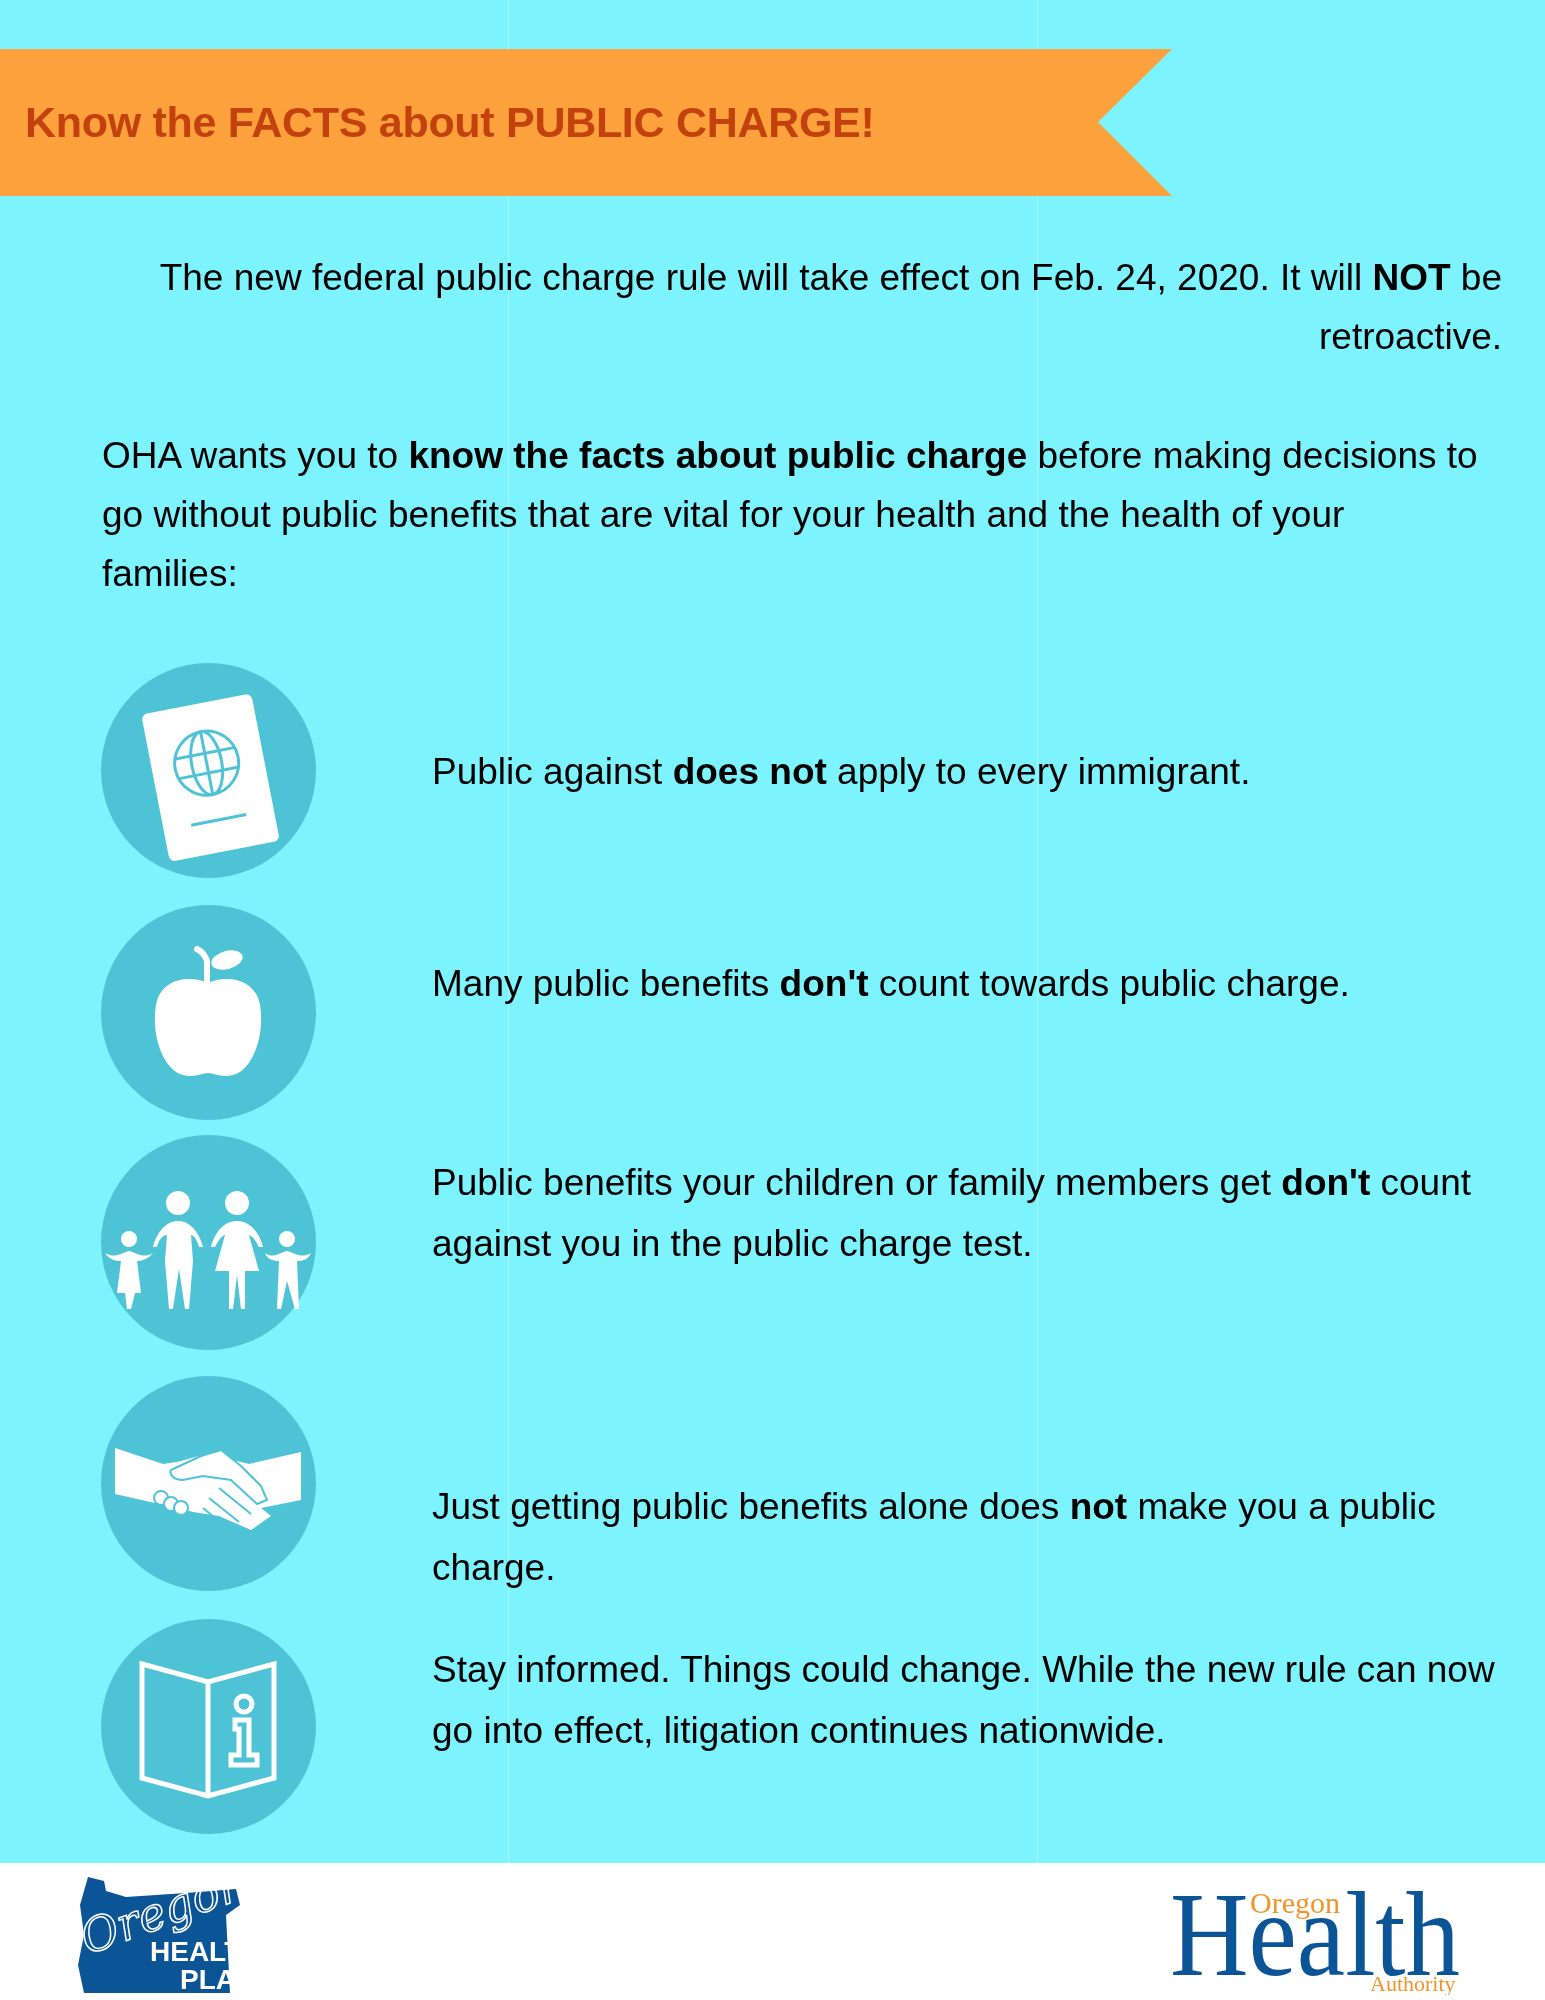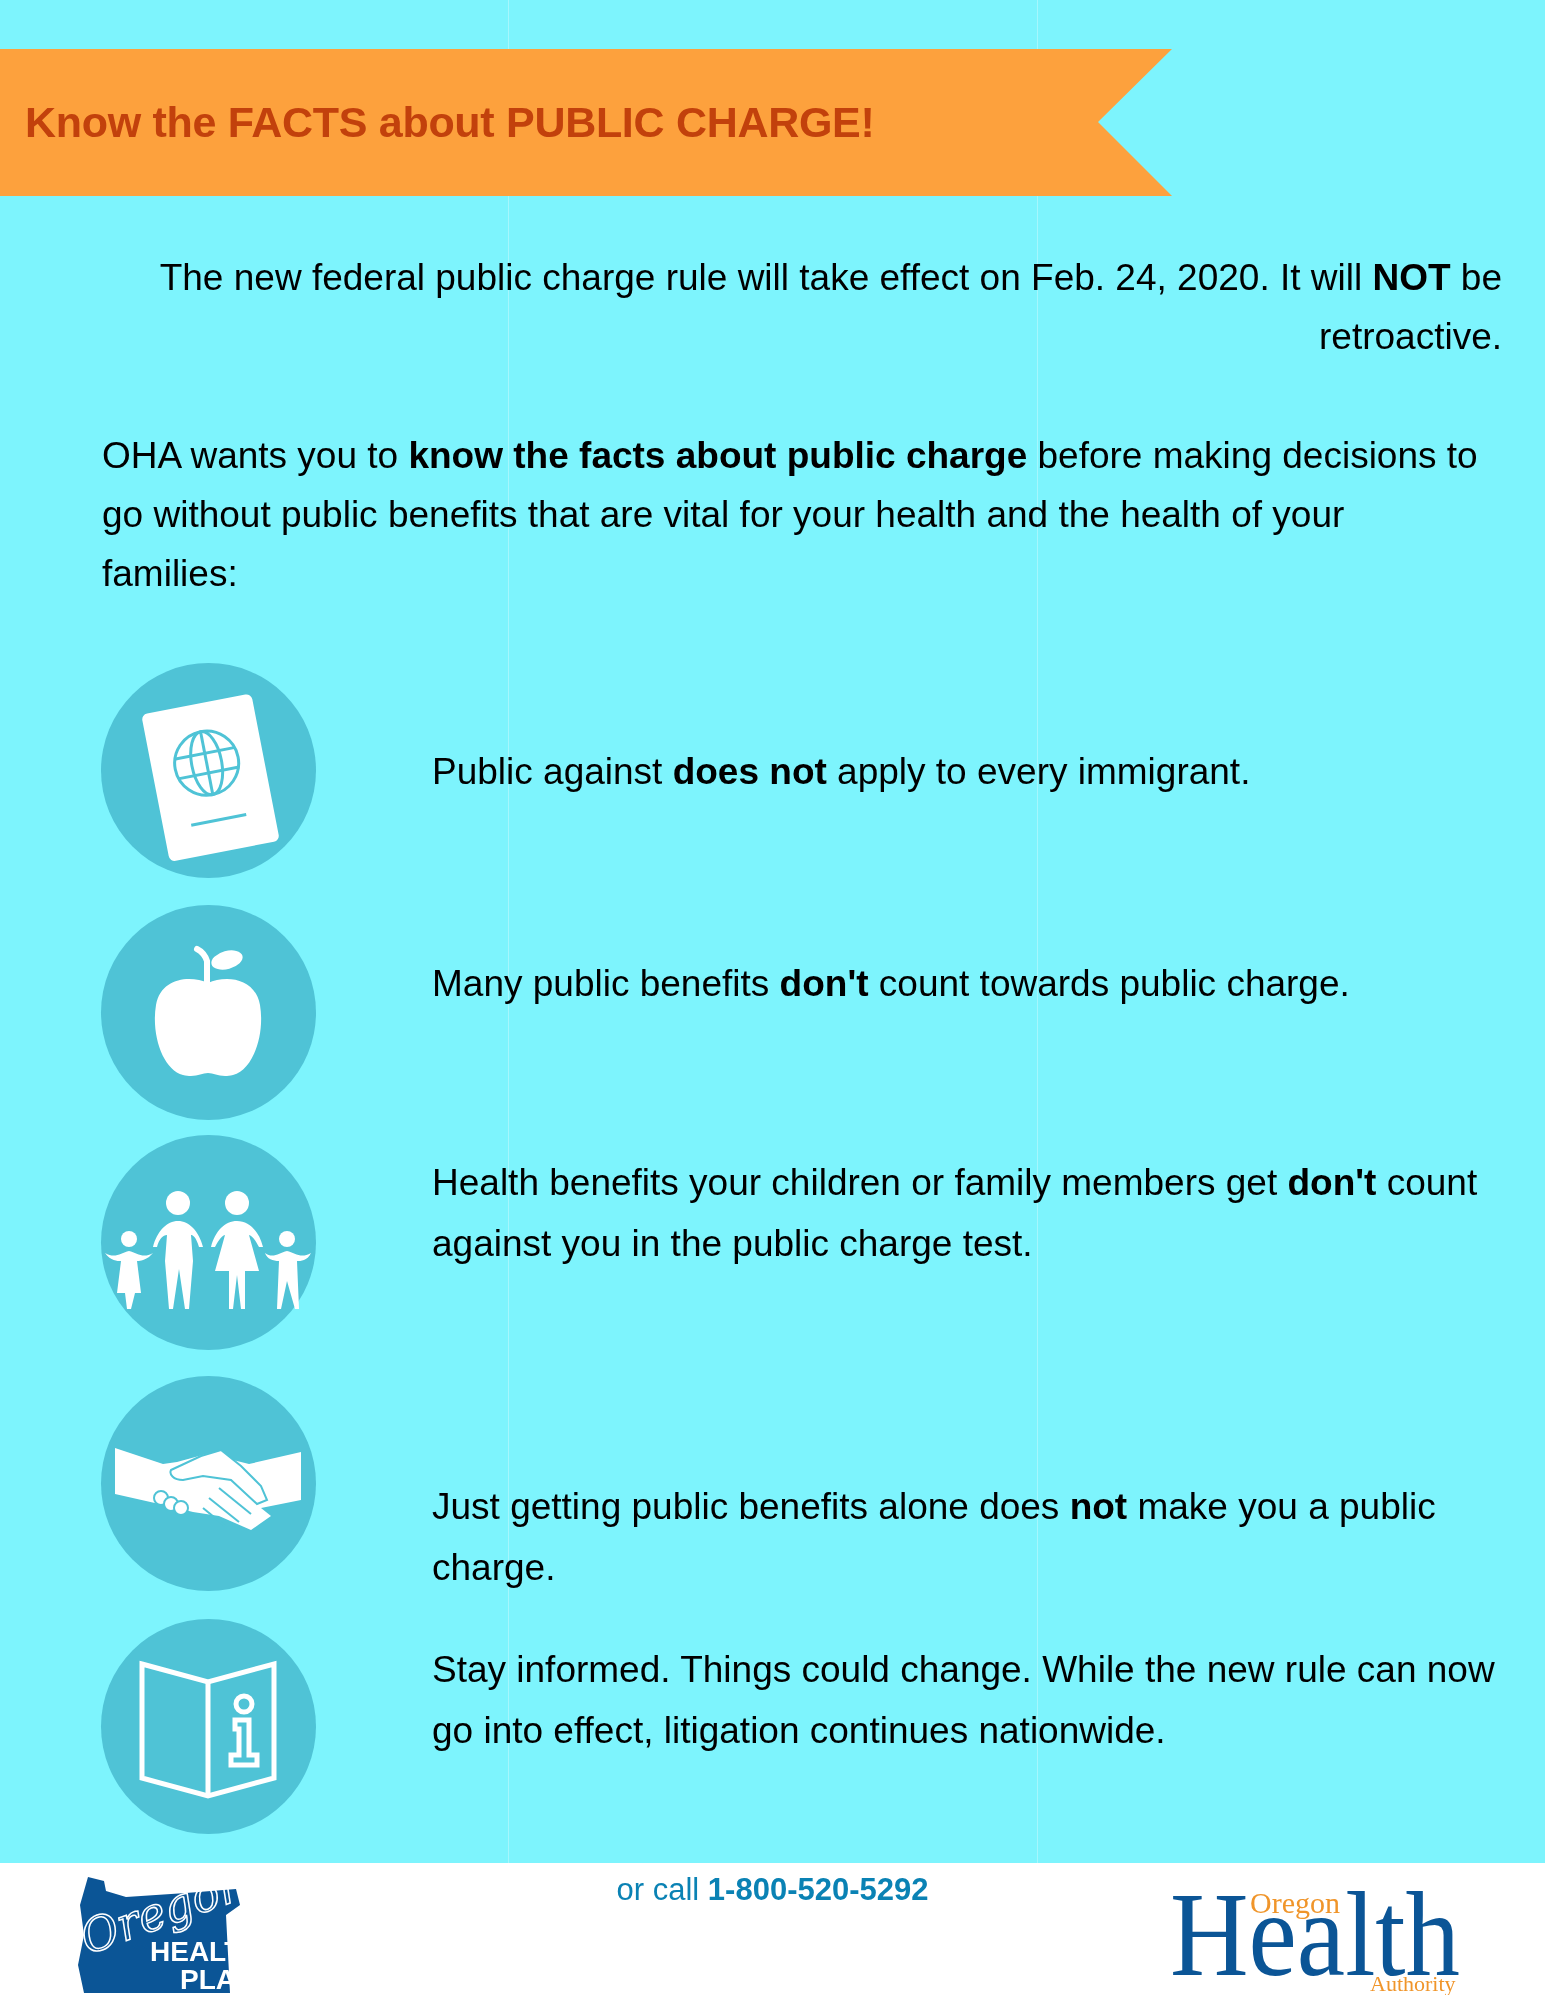--- a/index.html
+++ b/index.html
@@ -77,21 +77,21 @@
     <path d="M52 112 C56 96 66 86 77 86 C88 86 98 96 102 112 L98 112 C95 102 92 100 90 100 L92 126 L88 174 L84 174 L78 134 L72 174 L68 174 L64 126 L66 100 C62 100 58 104 56 112Z"></path>
 
     <circle cx="136" cy="68" r="12"></circle>
     <path d="M110 112 C114 96 124 86 136 86 C148 86 158 96 162 112 L158 112 C154 104 150 100 148 100 L158 136 L144 136 L144 174 L140 174 L136 140 L132 174 L128 174 L128 136 L114 136 L124 100 C122 100 118 104 114 112Z"></path>
 
     <circle cx="186" cy="104" r="8"></circle>
     <path d="M164 118 C172 124 178 118 186 116 C194 118 200 124 210 118 C206 126 200 126 196 126 L198 174 L194 174 L186 146 L180 174 L176 174 L178 126 C172 126 166 124 164 118Z"></path>
   </svg>
 </div>
 <div class="fact" style="top:1152px;">
-  <span>Health benefits your children or family members get </span><b>don't</b><span> count against you in the public charge test.</span>
+  <span>Public benefits your children or family members get </span><b>don't</b><span> count against you in the public charge test.</span>
 </div>
 
 <div class="circle" style="top:1376px;">
   <svg width="215" height="215" viewBox="0 0 215 215">
     <path d="M14 72 L62 88 L76 86 L120 74 L132 84 L148 88 L200 76 L200 124 L160 132 L170 140 L150 154 L118 140 L92 136 L76 132 L14 118 Z" fill="#fff"></path>
     <path d="M70 94 L100 80 L120 74 L140 90 L160 110 L166 124 L156 128 L130 104 L102 100 L82 104 C72 104 68 98 70 94Z" fill="#fff" stroke="#4fc3d6" stroke-width="2"></path>
     <line x1="118" y1="112" x2="150" y2="138" stroke="#4fc3d6" stroke-width="2"></line>
     <line x1="108" y1="122" x2="138" y2="146" stroke="#4fc3d6" stroke-width="2"></line>
     <line x1="102" y1="132" x2="124" y2="150" stroke="#4fc3d6" stroke-width="2"></line>
     <circle cx="60" cy="122" r="7" fill="#fff" stroke="#4fc3d6" stroke-width="2"></circle>
@@ -119,21 +119,20 @@
   <div class="ohp-logo">
     <svg width="180" height="120" viewBox="0 0 180 120">
       <path d="M12 2 L28 6 L30 16 L50 22 L110 18 L160 14 L164 30 L150 40 L154 118 L8 118 L2 90 L8 60 L4 30 Z" fill="#0b5596"></path>
       <text x="8" y="62" font-family="DejaVu Serif, serif" font-style="italic" font-size="46" fill="none" stroke="#fff" stroke-width="1.5" transform="rotate(-20 60 60)">Oregon</text>
       <text x="74" y="86" font-family="Liberation Sans, sans-serif" font-weight="bold" font-size="28" fill="#fff">HEALTH</text>
       <text x="104" y="114" font-family="Liberation Sans, sans-serif" font-weight="bold" font-size="28" fill="#fff">PLAN</text>
     </svg>
   </div>
 
   <div class="footer-center">
-    <div><span>or call </span><b>1-800-520-5292</b></div>
   </div>
 
   <div class="oha-logo">
     <svg width="300" height="120" viewBox="0 0 300 120">
       <text x="0" y="100" font-family="Liberation Serif, serif" font-size="120" fill="#0b5596" textLength="290" lengthAdjust="spacingAndGlyphs">Health</text>
       <rect x="72" y="0" width="0" height="0" fill="none"></rect>
       <text x="80" y="38" font-family="Liberation Serif, serif" font-size="30" fill="#f0952a">Oregon</text>
       <text x="200" y="116" font-family="Liberation Serif, serif" font-size="22" fill="#f0952a">Authority</text>
     </svg>
   </div>

